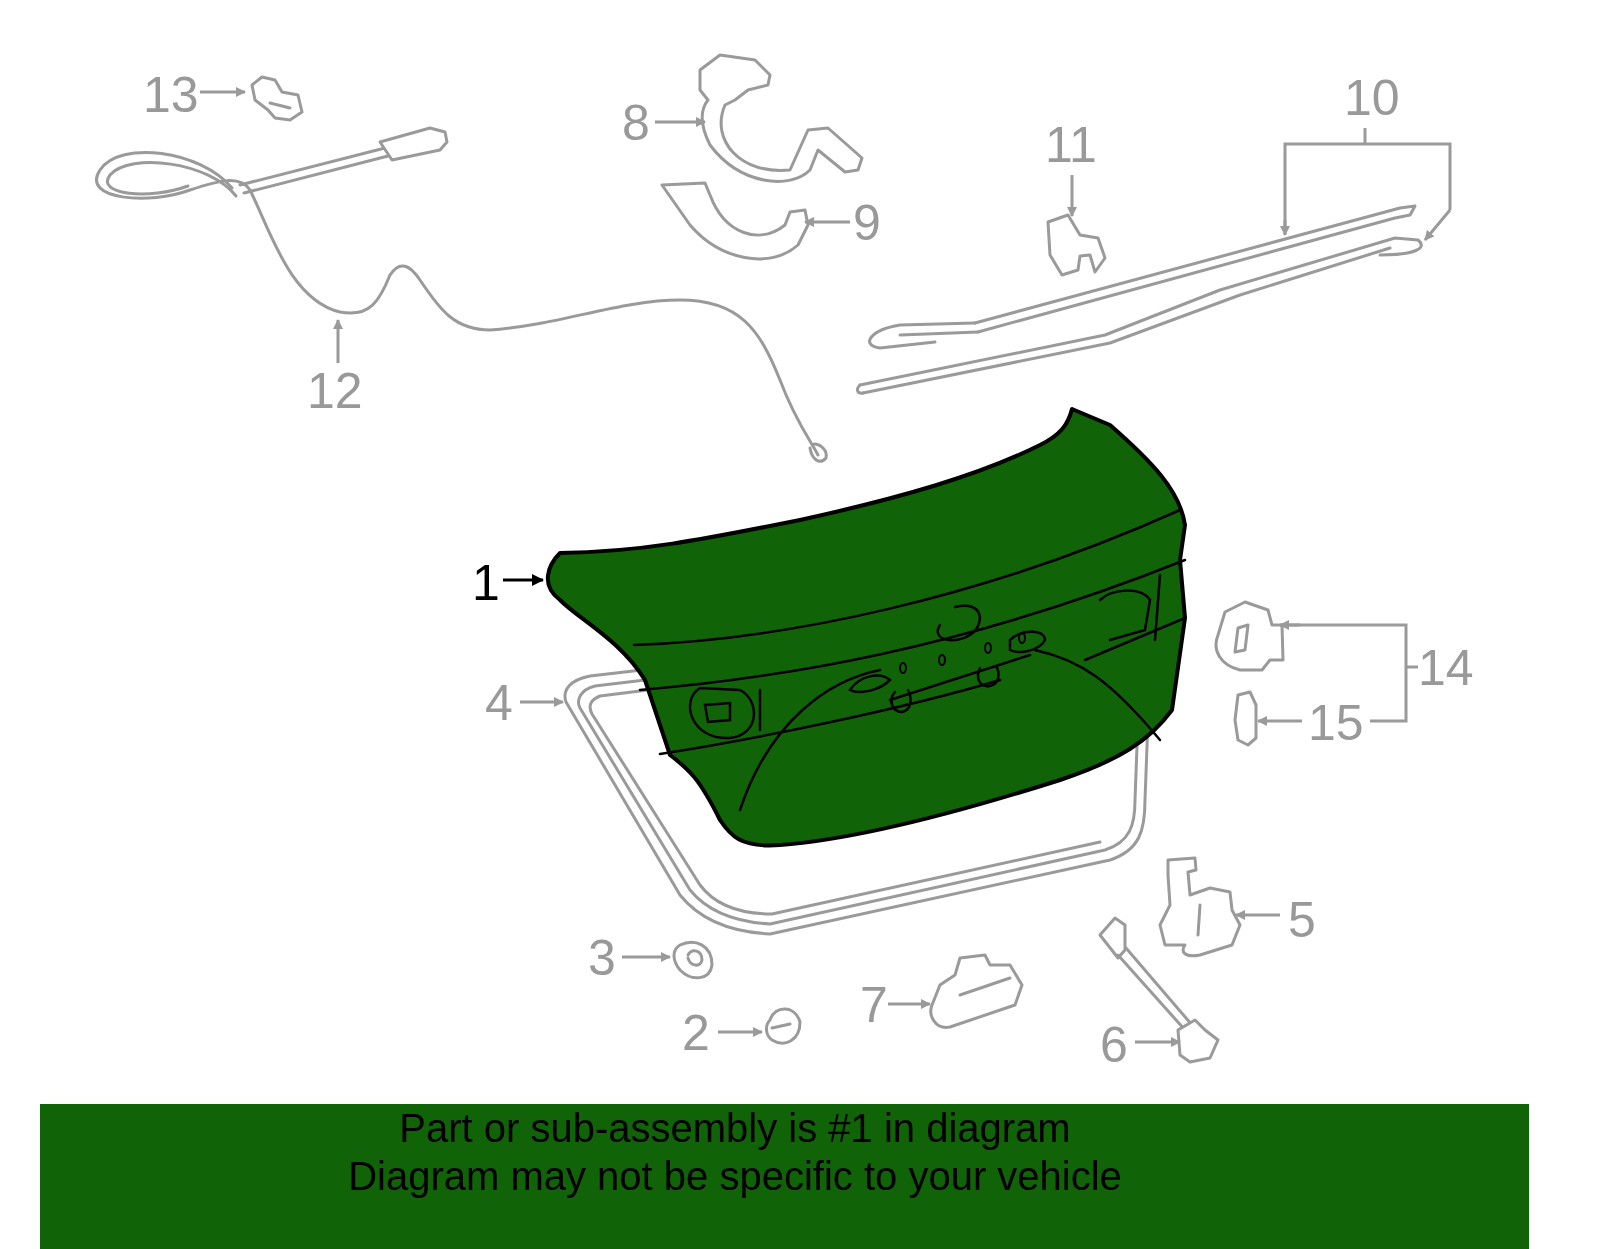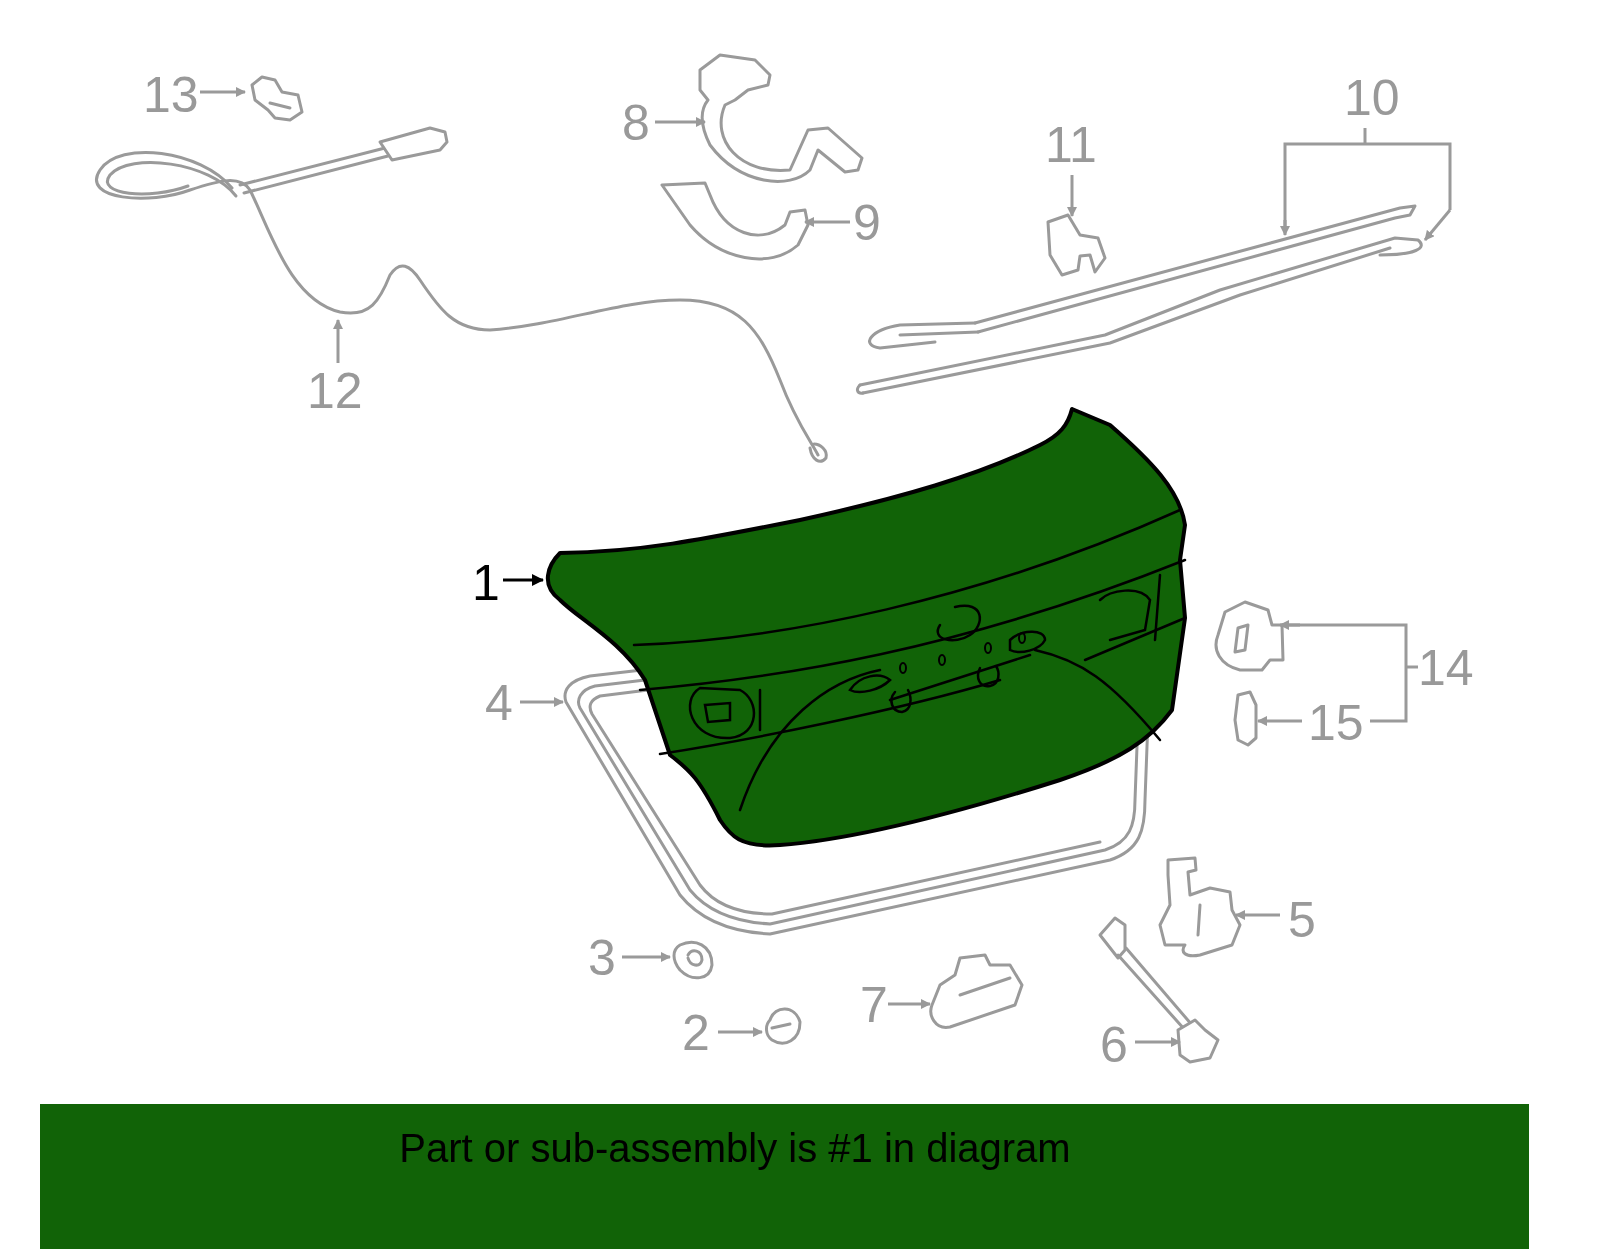--- a/index.html
+++ b/index.html
@@ -12,21 +12,21 @@
     .lead { fill: none; stroke: #9a9a9a; stroke-width: 3; }
     .panel { fill: #116307; stroke: #000; stroke-width: 4; stroke-linejoin: round; }
     .panel-line { fill: none; stroke: #000; stroke-width: 2.5; stroke-linecap: round; }
     #banner {
       position: absolute; left: 40px; top: 1104px; width: 1489px; height: 145px;
       background: #116307; color: #000;
       font-family: "Liberation Sans", sans-serif; font-size: 40px; line-height: 48px;
       text-align: center;
     }
     #banner .line { display: block; width: 1390px; }
-    #banner .l1 { padding-top: 20px; }
+    #banner .l1 { padding-top: 0; }
   </style>
 </head>
 <body>
 
 <svg id="diagram" viewBox="0 0 1600 1249" xmlns="http://www.w3.org/2000/svg">
   <defs>
     <marker id="arrowGray" markerWidth="10" markerHeight="10" refX="9" refY="5" orient="auto" markerUnits="userSpaceOnUse">
       <path d="M0,0 L10,5 L0,10 z" fill="#9a9a9a"></path>
     </marker>
     <marker id="arrowBlack" markerWidth="12" markerHeight="12" refX="11" refY="6" orient="auto" markerUnits="userSpaceOnUse">
@@ -198,13 +198,14 @@
     <line class="lead" x1="1300" y1="625" x2="1280" y2="625" marker-end="url(#arrowGray)"></line>
   </g>
   <g>
     <text class="callout" x="1308" y="740">15</text>
     <line class="lead" x1="1302" y1="721" x2="1258" y2="721" marker-end="url(#arrowGray)"></line>
   </g>
 </svg>
 
 <div id="banner">
   <span class="line l1">Part or sub-assembly is #1 in diagram</span>
+  <span class="line l2">Diagram may not be specific to your vehicle</span>
 </div>
 
 </body></html>

